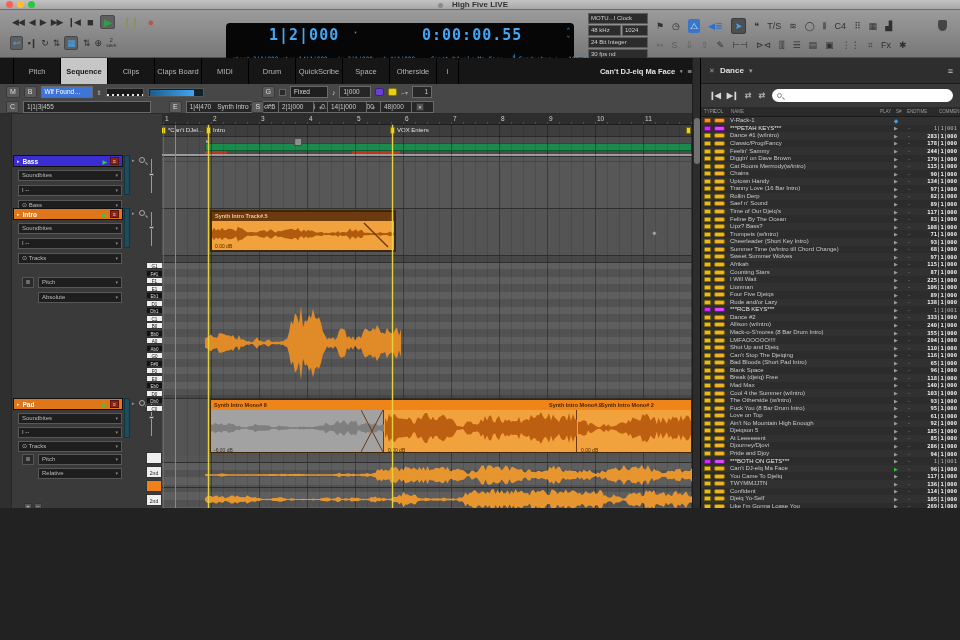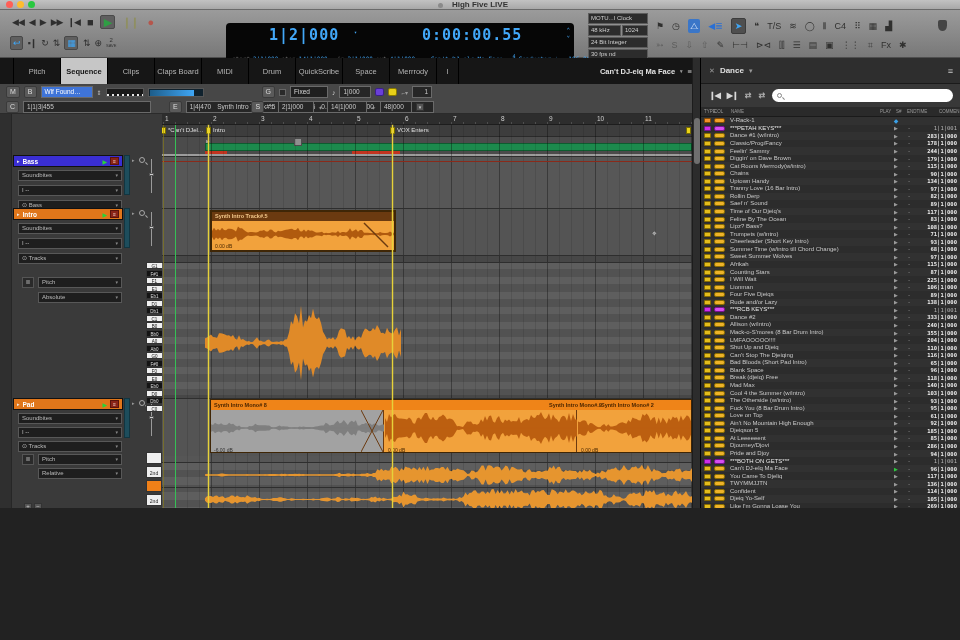--- a/index.html
+++ b/index.html
@@ -261,21 +261,21 @@
     <span id="tab-spacer"></span>
 
     <span class="tab">Pitch</span>
       <span class="tab active">Sequence</span>
       <span class="tab">Clips</span>
       <span class="tab">Claps Board</span>
       <span class="tab">MIDI</span>
       <span class="tab">Drum</span>
       <span class="tab">QuickScribe</span>
       <span class="tab">Space</span>
-      <span class="tab">Merrrody</span>
+      <span class="tab">Otherside</span>
       <span class="tab narrow">I</span>
       <span id="seq-selector">
       <span>Can't DJ-elq Ma Face</span>
       <span style="font-size:5px;color:#9a9a9a">▾</span>
       <span style="color:#c9c9c9">≡</span>
     </span>
   </div>
 
   <div id="seqbar" class="abs">
     <div class="abs sqrow" style="left:6px;top:2px">

